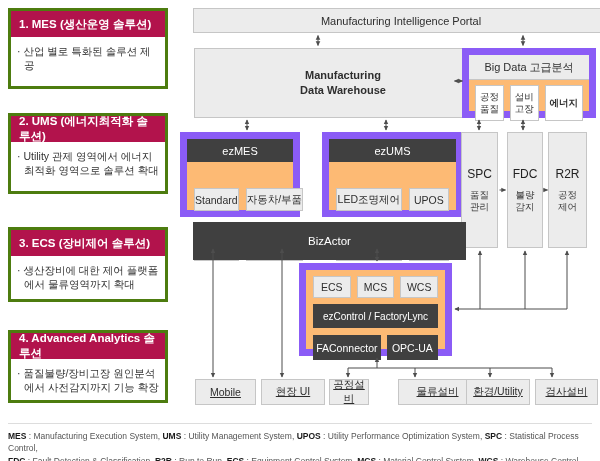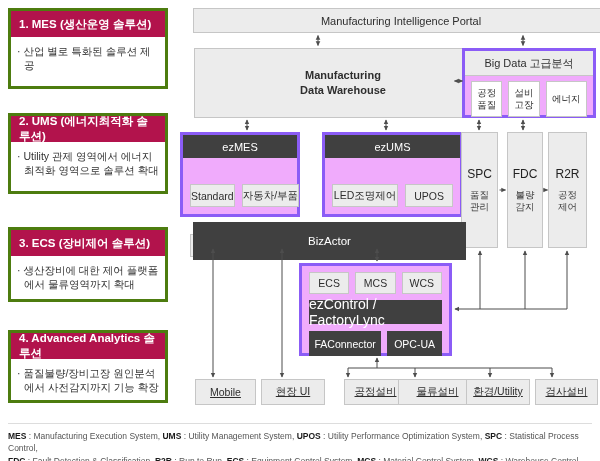--- a/index.html
+++ b/index.html
@@ -13,49 +13,49 @@
   .pre{white-space:pre-line;}
   .bold{font-weight:bold;padding-left:25px;}
 
   
   .card{position:absolute;left:8px;width:160px;background:#fff;border:3px solid #4d7c0f;box-sizing:border-box;}
   .card-h{height:26px;background:#b2134c;color:#fff;font-size:11.5px;font-weight:bold;
           display:flex;align-items:center;padding:0 8px;}
   .card-b{padding:7px 6px 0 13px;text-indent:-7px;font-size:10.5px;line-height:1.38;color:#333;white-space:pre-line;}
 
   
-  .panel{position:absolute;box-sizing:border-box;background:#f0abfc;border:3px solid #8b5cf6;}
+  .panel{position:absolute;box-sizing:border-box;background:#fdba74;border:7px solid #8b5cf6;}
   .panel-h{height:23px;background:#404040;color:#fff;font-size:11px;display:flex;align-items:center;justify-content:center;}
   .pgrid{display:grid;gap:7px;padding:6px 7px;}
   .pgrid.mes{grid-template-columns:1fr 1.18fr;}
   .pgrid.ums{grid-template-columns:1.38fr 1fr;}
   .cellbox{height:21px;background:#ececec;border:1px solid #c6c6c6;display:flex;align-items:center;
            justify-content:center;font-size:10.5px;color:#2e2e2e;white-space:nowrap;margin-top:20px;}
 
   
   .bd-h{height:24px;background:#ececec;border-bottom:1px solid #c6c6c6;display:flex;align-items:center;
         justify-content:center;font-size:11px;color:#2e2e2e;}
   .bd-items{display:flex;gap:6px;padding:5px 6px;}
   .bd-item{flex:1;height:34px;background:#fff;border:1px solid #c6c6c6;display:flex;align-items:center;
            justify-content:center;font-size:9.5px;line-height:1.25;text-align:center;color:#2e2e2e;}
-  .bd-item.wide{flex:1.35;}
+  .bd-item.wide{flex:1.35;font-weight:bold;}
 
   
   .vcol{position:absolute;top:132px;height:116px;box-sizing:border-box;background:#ececec;border:1px solid #c6c6c6;
         display:flex;flex-direction:column;align-items:center;justify-content:center;gap:8px;}
   .vcol-t{font-size:12px;color:#222;}
   .vcol-s{font-size:9.5px;line-height:1.3;text-align:center;color:#3a3a3a;}
 
   
   .ctrl{padding:6px 7px;}
   .ctrl-row{display:flex;gap:6px;}
   .ctrl-cell{flex:1;height:20px;background:#ececec;border:1px solid #c6c6c6;display:flex;align-items:center;
              justify-content:center;font-size:10.5px;color:#2e2e2e;}
   .ctrl-mid{height:24px;margin:6px 0 7px 0;background:#404040;color:#fff;display:flex;align-items:center;
-            justify-content:center;font-size:14px;}
+            justify-content:center;font-size:10px;}
   .ctrl-dark{height:25px;background:#404040;color:#fff;display:flex;align-items:center;justify-content:center;font-size:10.5px;}
   .fa{flex:1.32;} .opc{flex:1;}
 
   
   .brow{height:26px;font-size:10.5px;text-decoration:underline;}
 
   
   .divider{position:absolute;left:8px;top:423px;width:584px;border-top:1px solid #ddd;}
   .footer{position:absolute;left:8px;top:430px;width:588px;font-size:8.5px;line-height:1.45;color:#555;}
   .footer b{color:#1a1a1a;}
@@ -151,21 +151,21 @@
     </div>
     <div class="ctrl-mid">ezControl / FactoryLync</div>
     <div class="ctrl-row">
       <div class="ctrl-dark fa">FAConnector</div>
       <div class="ctrl-dark opc">OPC-UA</div>
     </div>
   </div>
 
   <div class="gbox brow" style="left:182px;top:379px;width:61px">Mobile</div>
   <div class="gbox brow" style="left:248px;top:379px;width:64px">현장 UI</div>
-  <div class="gbox brow" style="left:331px;top:379px;width:63px">공정설비</div>
+  <div class="gbox brow" style="left:316px;top:379px;width:40px">공정설비</div>
   <div class="gbox brow" style="left:385px;top:379px;width:79px">물류설비</div>
   <div class="gbox brow" style="left:453px;top:379px;width:64px">환경/Utility</div>
   <div class="gbox brow" style="left:522px;top:379px;width:63px">검사설비</div>
 
   <div class="divider"></div>
   <div class="footer">
       <div><b>MES</b> : Manufacturing Execution System, <b>UMS</b> : Utility Management System, <b>UPOS</b> : Utility Performance Optimization System, <b>SPC</b> : Statistical Process Control,</div>
       <div><b>FDC</b> : Fault Detection &amp; Classification, <b>R2R</b> : Run to Run, <b>ECS</b> : Equipment Control System, <b>MCS</b> : Material Control System, <b>WCS</b> : Warehouse Control System</div>
     </div>
 

